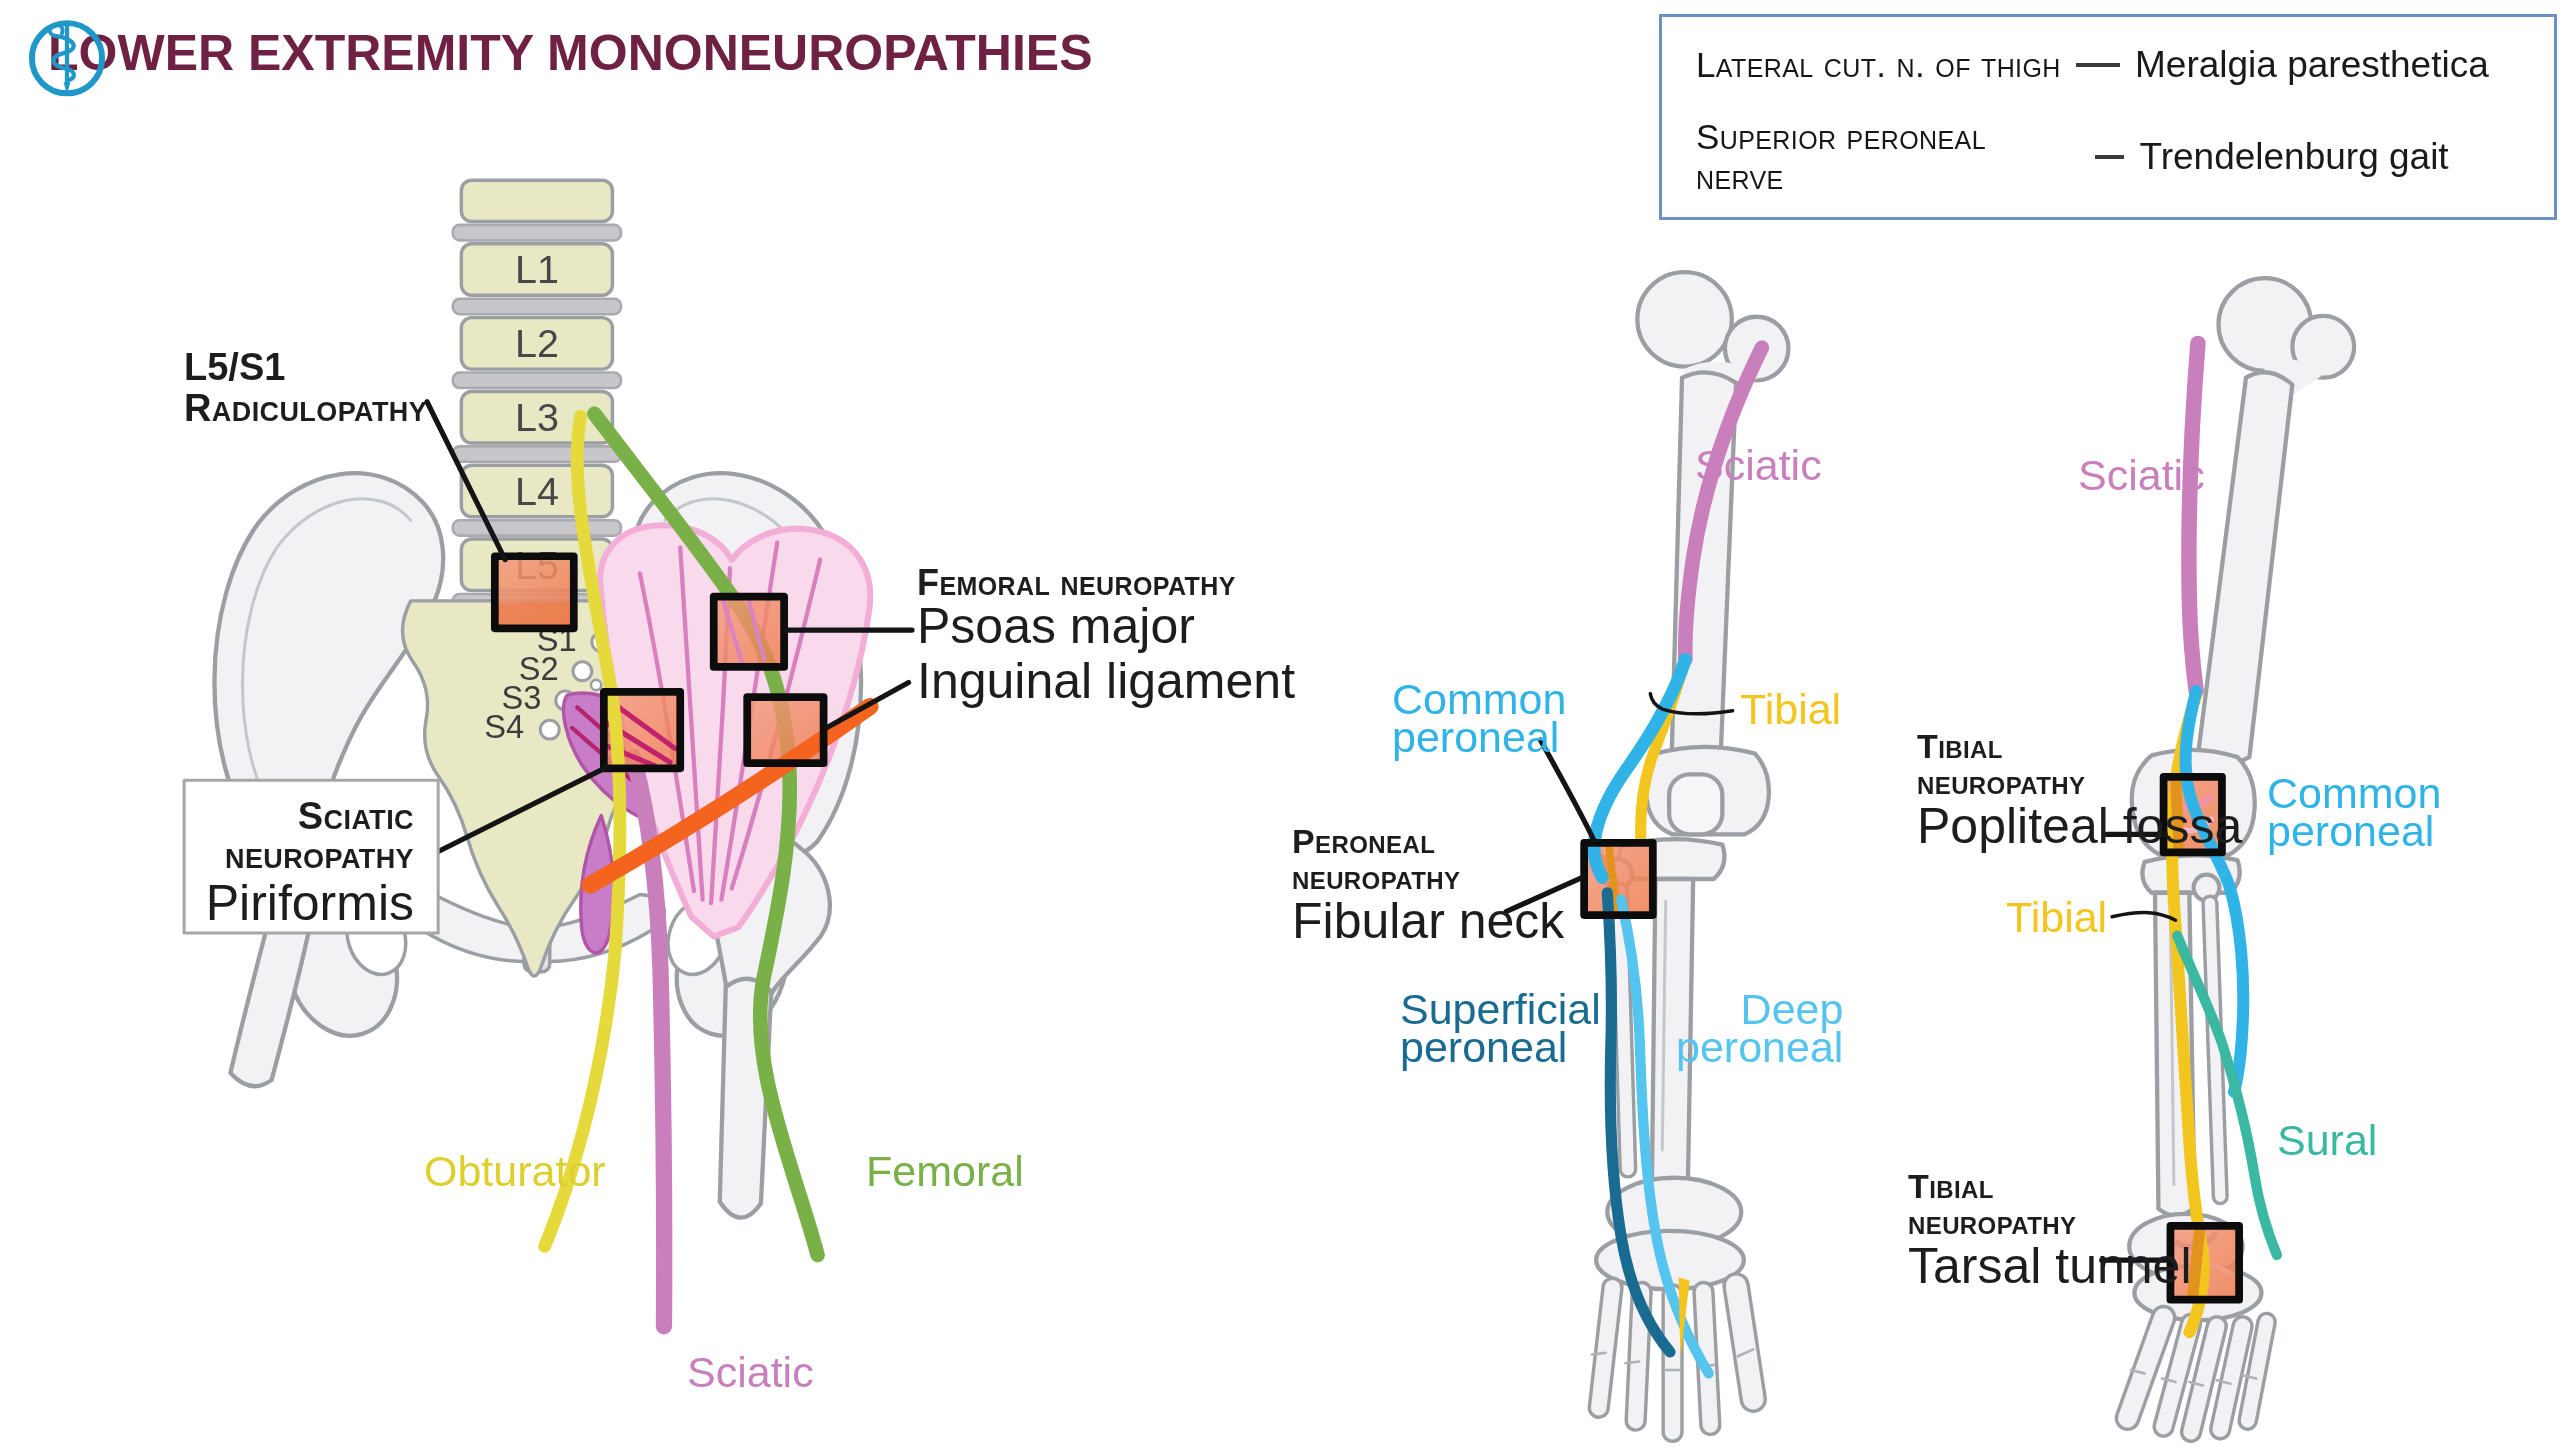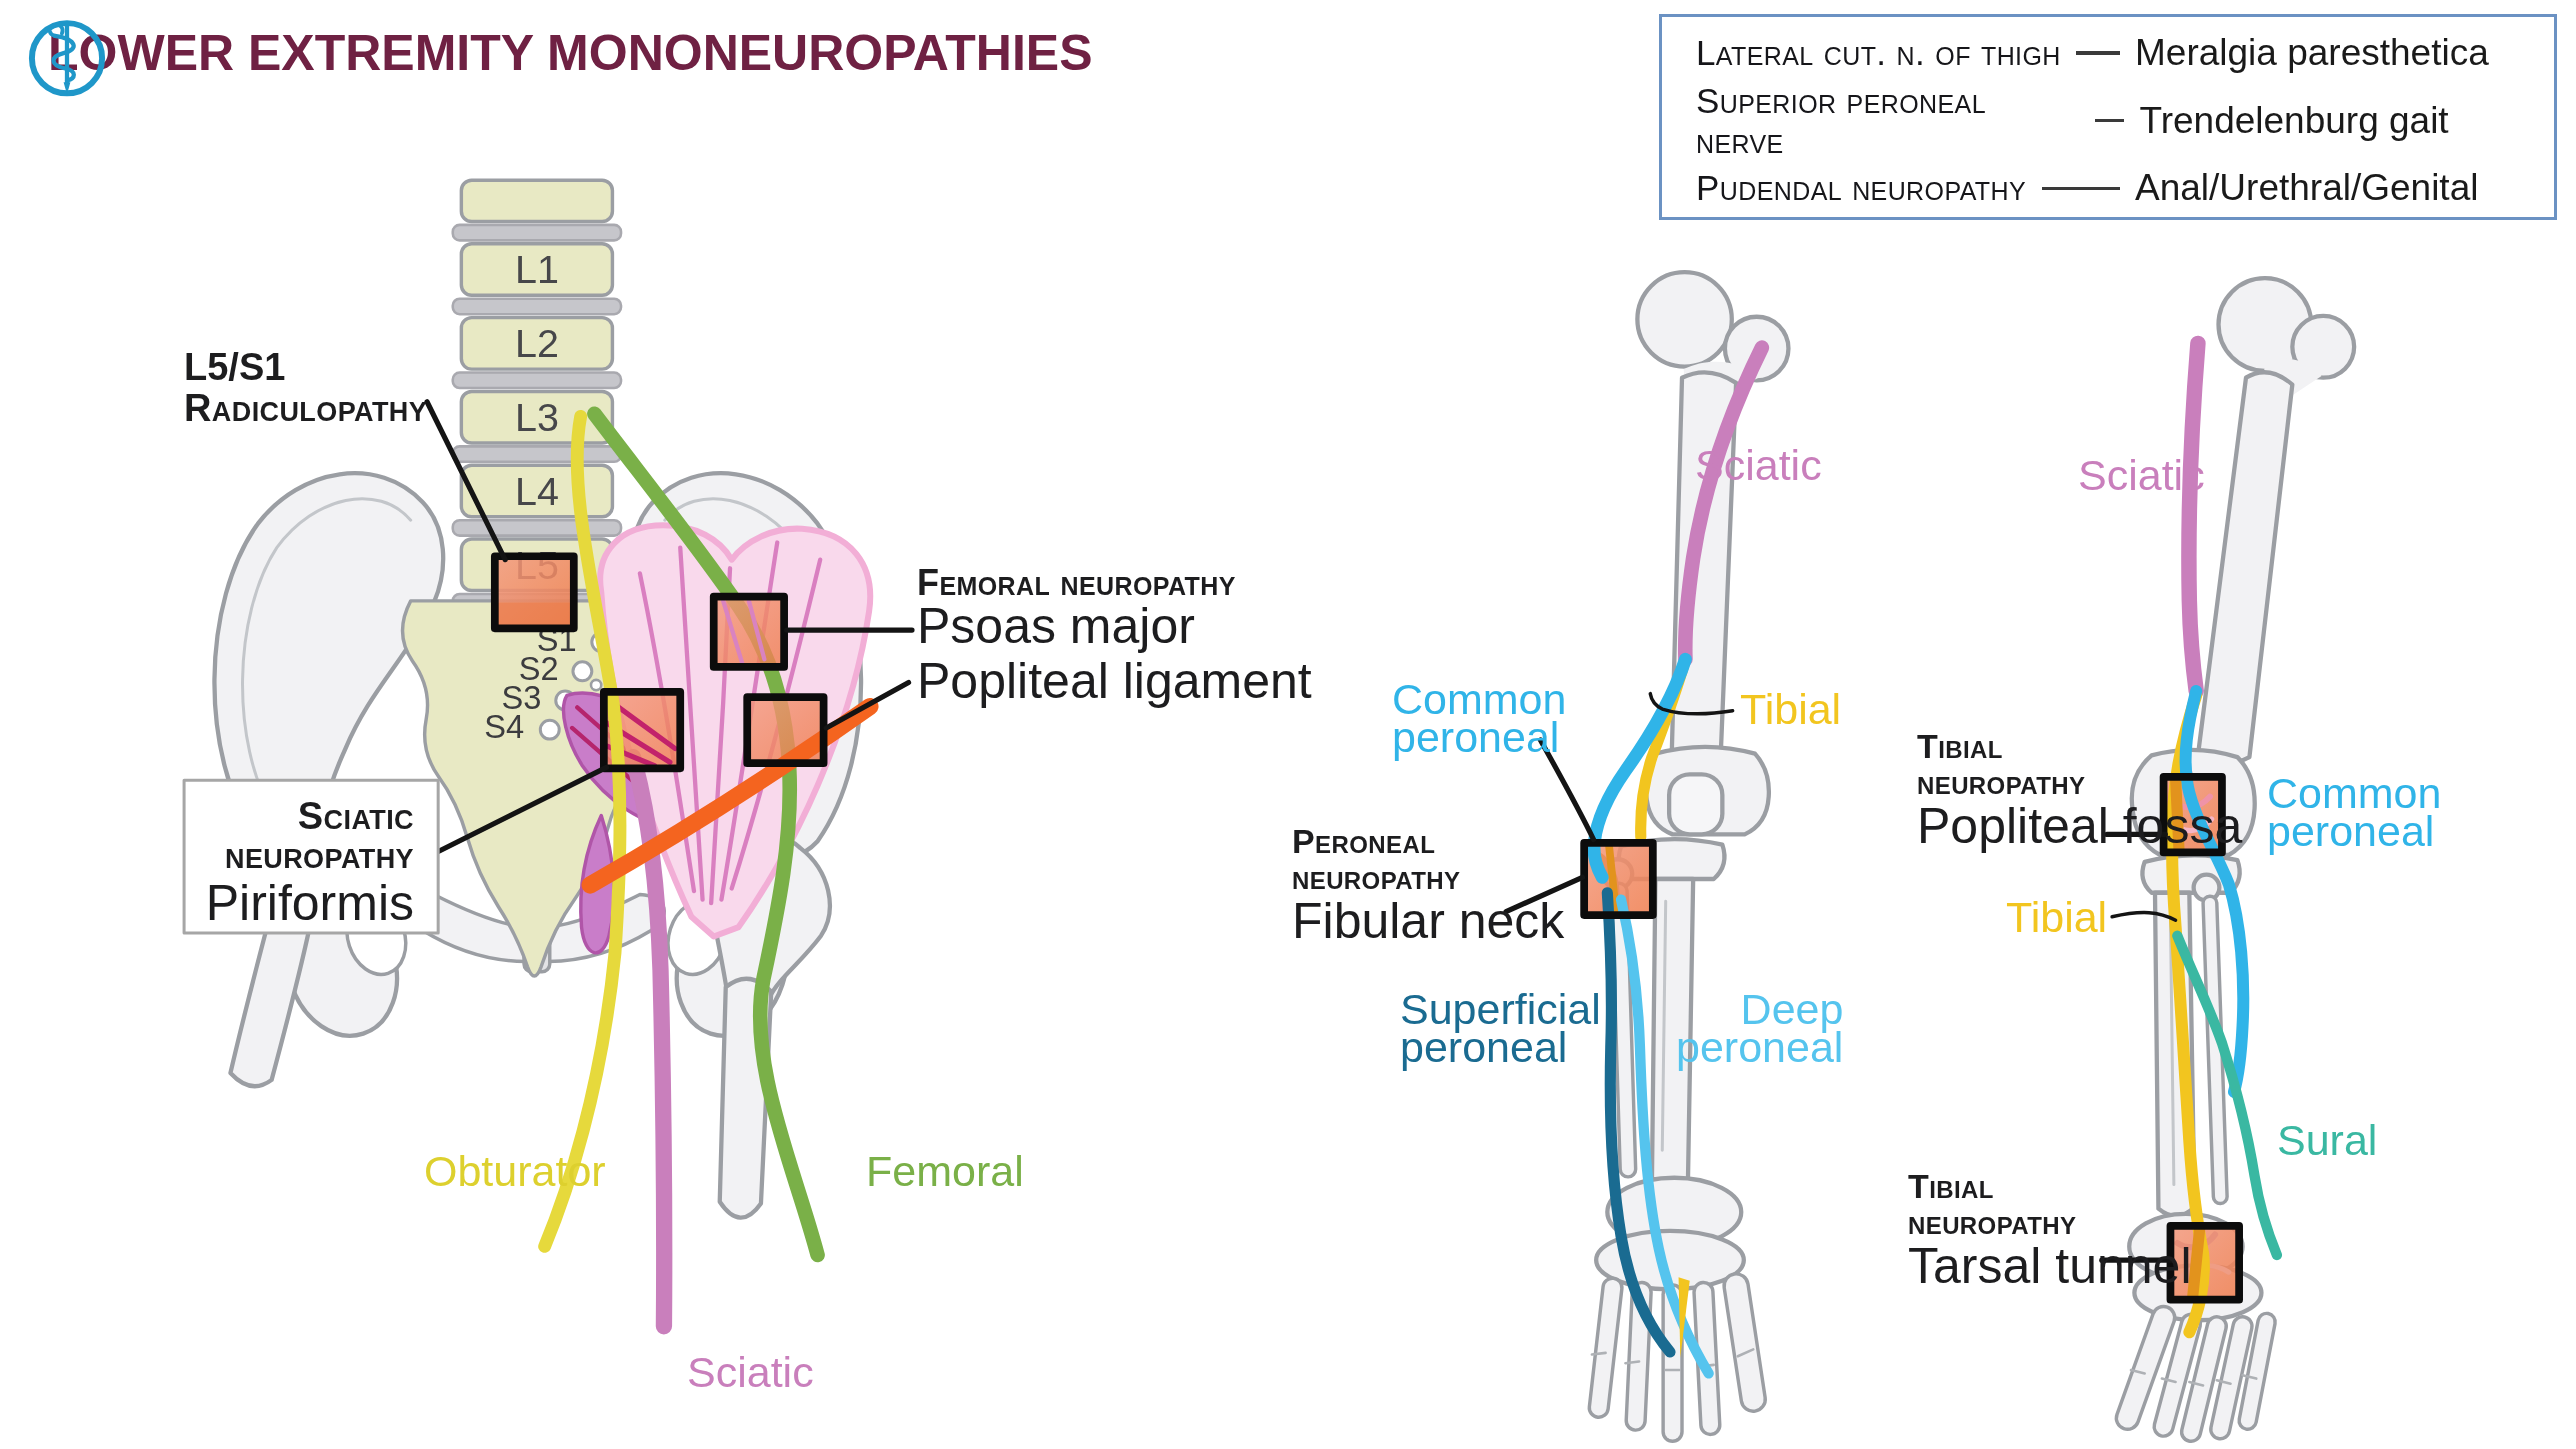--- a/index.html
+++ b/index.html
@@ -303,36 +303,31 @@
   <div class="legend-row">
     <span class="legend-term">Lateral cut. n. of thigh</span>
     <span class="legend-dash"></span>
     <span class="legend-result">Meralgia paresthetica</span>
   </div>
   <div class="legend-row">
     <span class="legend-term">Superior peroneal nerve</span>
     <span class="legend-dash"></span>
     <span class="legend-result">Trendelenburg gait</span>
   </div>
-  <div class="legend-row">
-    <span class="legend-term">Pudendal neuropathy</span>
-    <span class="legend-dash"></span>
-    <span class="legend-result">Anal/Urethral/Genital</span>
-  </div>
 </div>
 
 <div class="lbl" style="left:184px;top:347px;">
   <div style="font-size:38px;font-weight:700;line-height:41px;">L5/S1</div>
   <div class="callout-title" style="font-size:38px;line-height:41px;">Radiculopathy</div>
 </div>
 
 <div class="lbl" style="left:917px;top:563px;">
   <div class="callout-title">Femoral neuropathy</div>
   <div class="callout-site" style="margin-top:3.4px;">Psoas major</div>
-  <div class="callout-site" style="margin-top:12px;">Popliteal ligament</div>
+  <div class="callout-site" style="margin-top:12px;">Inguinal ligament</div>
 </div>
 
 <div class="lbl rt" style="left:194px;top:797px;width:220px;">
   <div class="callout-title" style="font-size:38px;line-height:39px;">Sciatic</div>
   <div class="callout-title" style="font-size:38px;line-height:39px;">neuropathy</div>
   <div class="callout-site" style="margin-top:6.9px;">Piriformis</div>
 </div>
 
 <div class="lbl nerve c-obturator" style="left:424px;top:1149px;">Obturator</div>
 <div class="lbl nerve c-femoral" style="left:866px;top:1149px;">Femoral</div>

